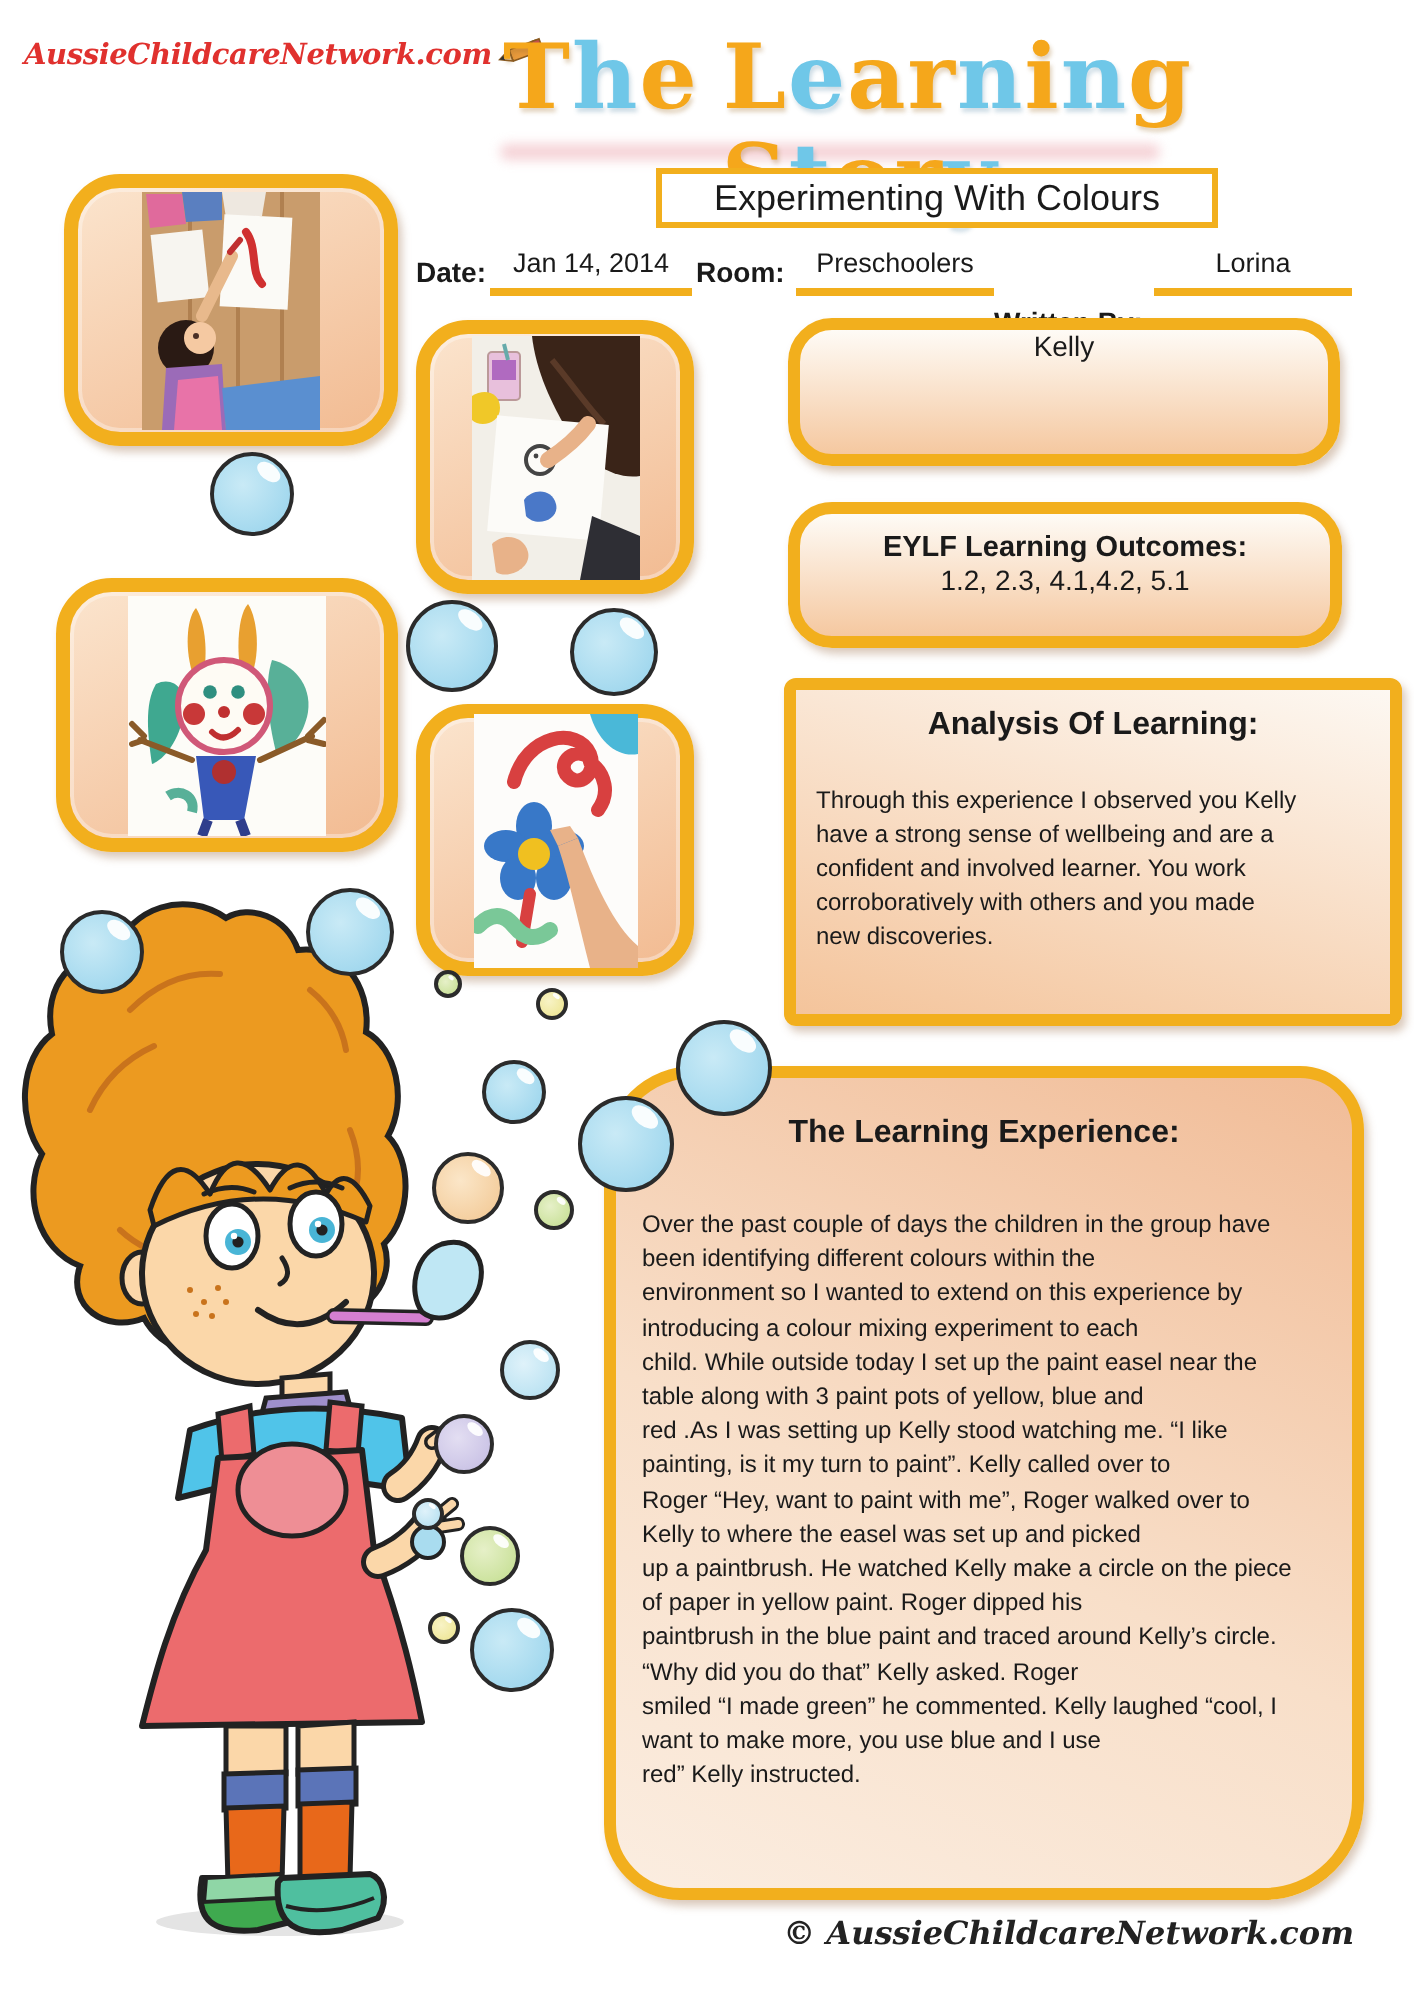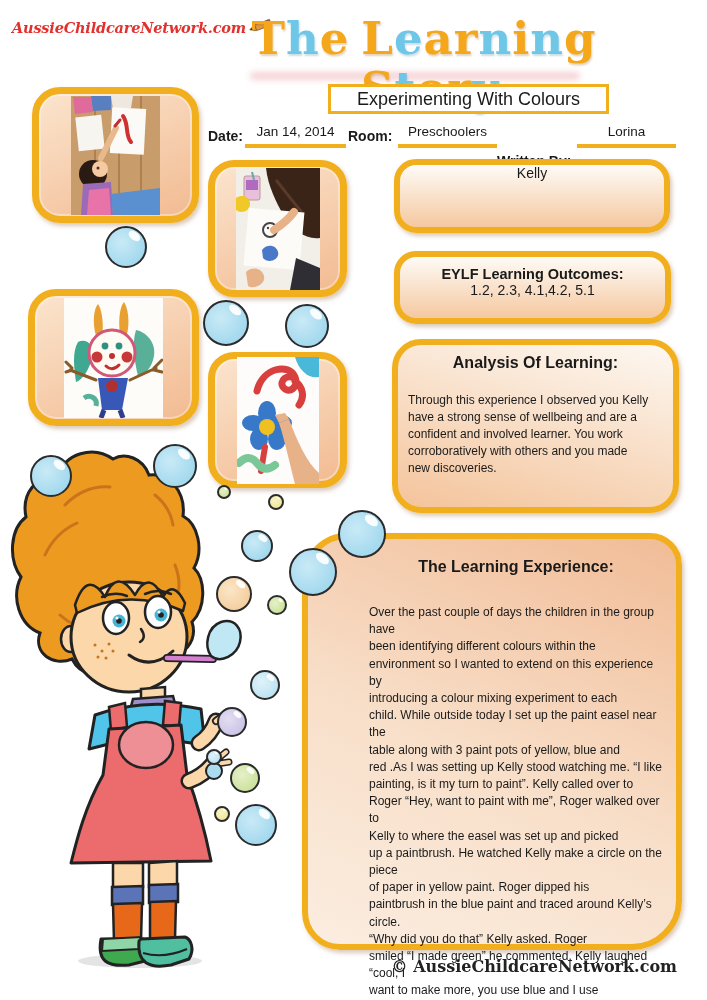--- a/index.html
+++ b/index.html
@@ -45,21 +45,21 @@
   .bubble::after{content:"";position:absolute;right:12%;top:10%;width:34%;height:20%;background:rgba(255,255,255,.92);border-radius:50%;transform:rotate(38deg);}
   .b-blue{background:radial-gradient(circle at 38% 38%,#C9EAF6,#A2D8EE 75%);}
   .b-paleblue{background:radial-gradient(circle at 38% 38%,#DFF2FA,#BCE3F2 75%);}
   .b-orange{background:radial-gradient(circle at 38% 38%,#FBE6C8,#F4CE9E 75%);}
   .b-green{background:radial-gradient(circle at 38% 38%,#E6F0C8,#CBE29C 75%);}
   .b-purple{background:radial-gradient(circle at 38% 38%,#E3DEF2,#CBC4E6 75%);}
   .b-yellow{background:radial-gradient(circle at 38% 38%,#F8F3C6,#EFE79A 75%);}
 
   .boy{left:5px;top:445px;z-index:4;}
 
-  .footer{right:30px;top:957px;font-family:"DejaVu Serif",serif;font-weight:600;font-size:16px;color:#222;}
+  .footer{right:30px;top:957px;font-family:"DejaVu Serif",serif;font-style:italic;font-weight:600;font-size:16px;color:#222;}
 </style>
 </head>
 <body>
 
 <div class="abs logo">
   <span class="logo-text">AussieChildcareNetwork.com</span>
   <span><svg width="30" height="18" viewBox="0 0 30 18">
         <g transform="rotate(-20 15 9)">
           <rect x="7" y="6" width="15" height="6" rx="1" fill="#E89A3C" stroke="#8A5A20" stroke-width="0.8"></rect>
           <rect x="19" y="6" width="4" height="6" fill="#C05050" stroke="#8A5A20" stroke-width="0.8"></rect>
@@ -168,30 +168,30 @@
 
 <div class="abs panel" style="left:394px;top:159px;width:276px;height:74px;">
   <div class="panel-value">Kelly</div>
 </div>
 
 <div class="abs panel" style="left:394px;top:251px;width:277px;height:73px;">
   <div class="panel-heading">EYLF Learning Outcomes:</div>
   <div class="panel-value">1.2, 2.3, 4.1,4.2, 5.1</div>
 </div>
 
-<div class="abs panel panel-analysis" style="left:392px;top:339px;width:287px;height:174px;border-radius:29px;">
+<div class="abs panel panel-analysis" style="left:392px;top:339px;width:309px;height:174px;border-radius:6px;">
   <div class="panel-heading">Analysis Of Learning:</div>
   <div class="panel-body">Through this experience I observed you Kelly
 have a strong sense of wellbeing and are a
 confident and involved learner. You work
 corroboratively with others and you made
 new discoveries.</div>
 </div>
 
-<div class="abs panel panel-experience" style="left:302px;top:533px;width:380px;height:417px;padding-left:48px;">
+<div class="abs panel panel-experience" style="left:302px;top:533px;width:380px;height:417px;">
   <div class="panel-heading">The Learning Experience:</div>
   <div class="panel-body">Over the past couple of days the children in the group have
 been identifying different colours within the
 environment so I wanted to extend on this experience by
 introducing a colour mixing experiment to each
 child. While outside today I set up the paint easel near the
 table along with 3 paint pots of yellow, blue and
 red .As I was setting up Kelly stood watching me. “I like
 painting, is it my turn to paint”. Kelly called over to
 Roger “Hey, want to paint with me”, Roger walked over to

